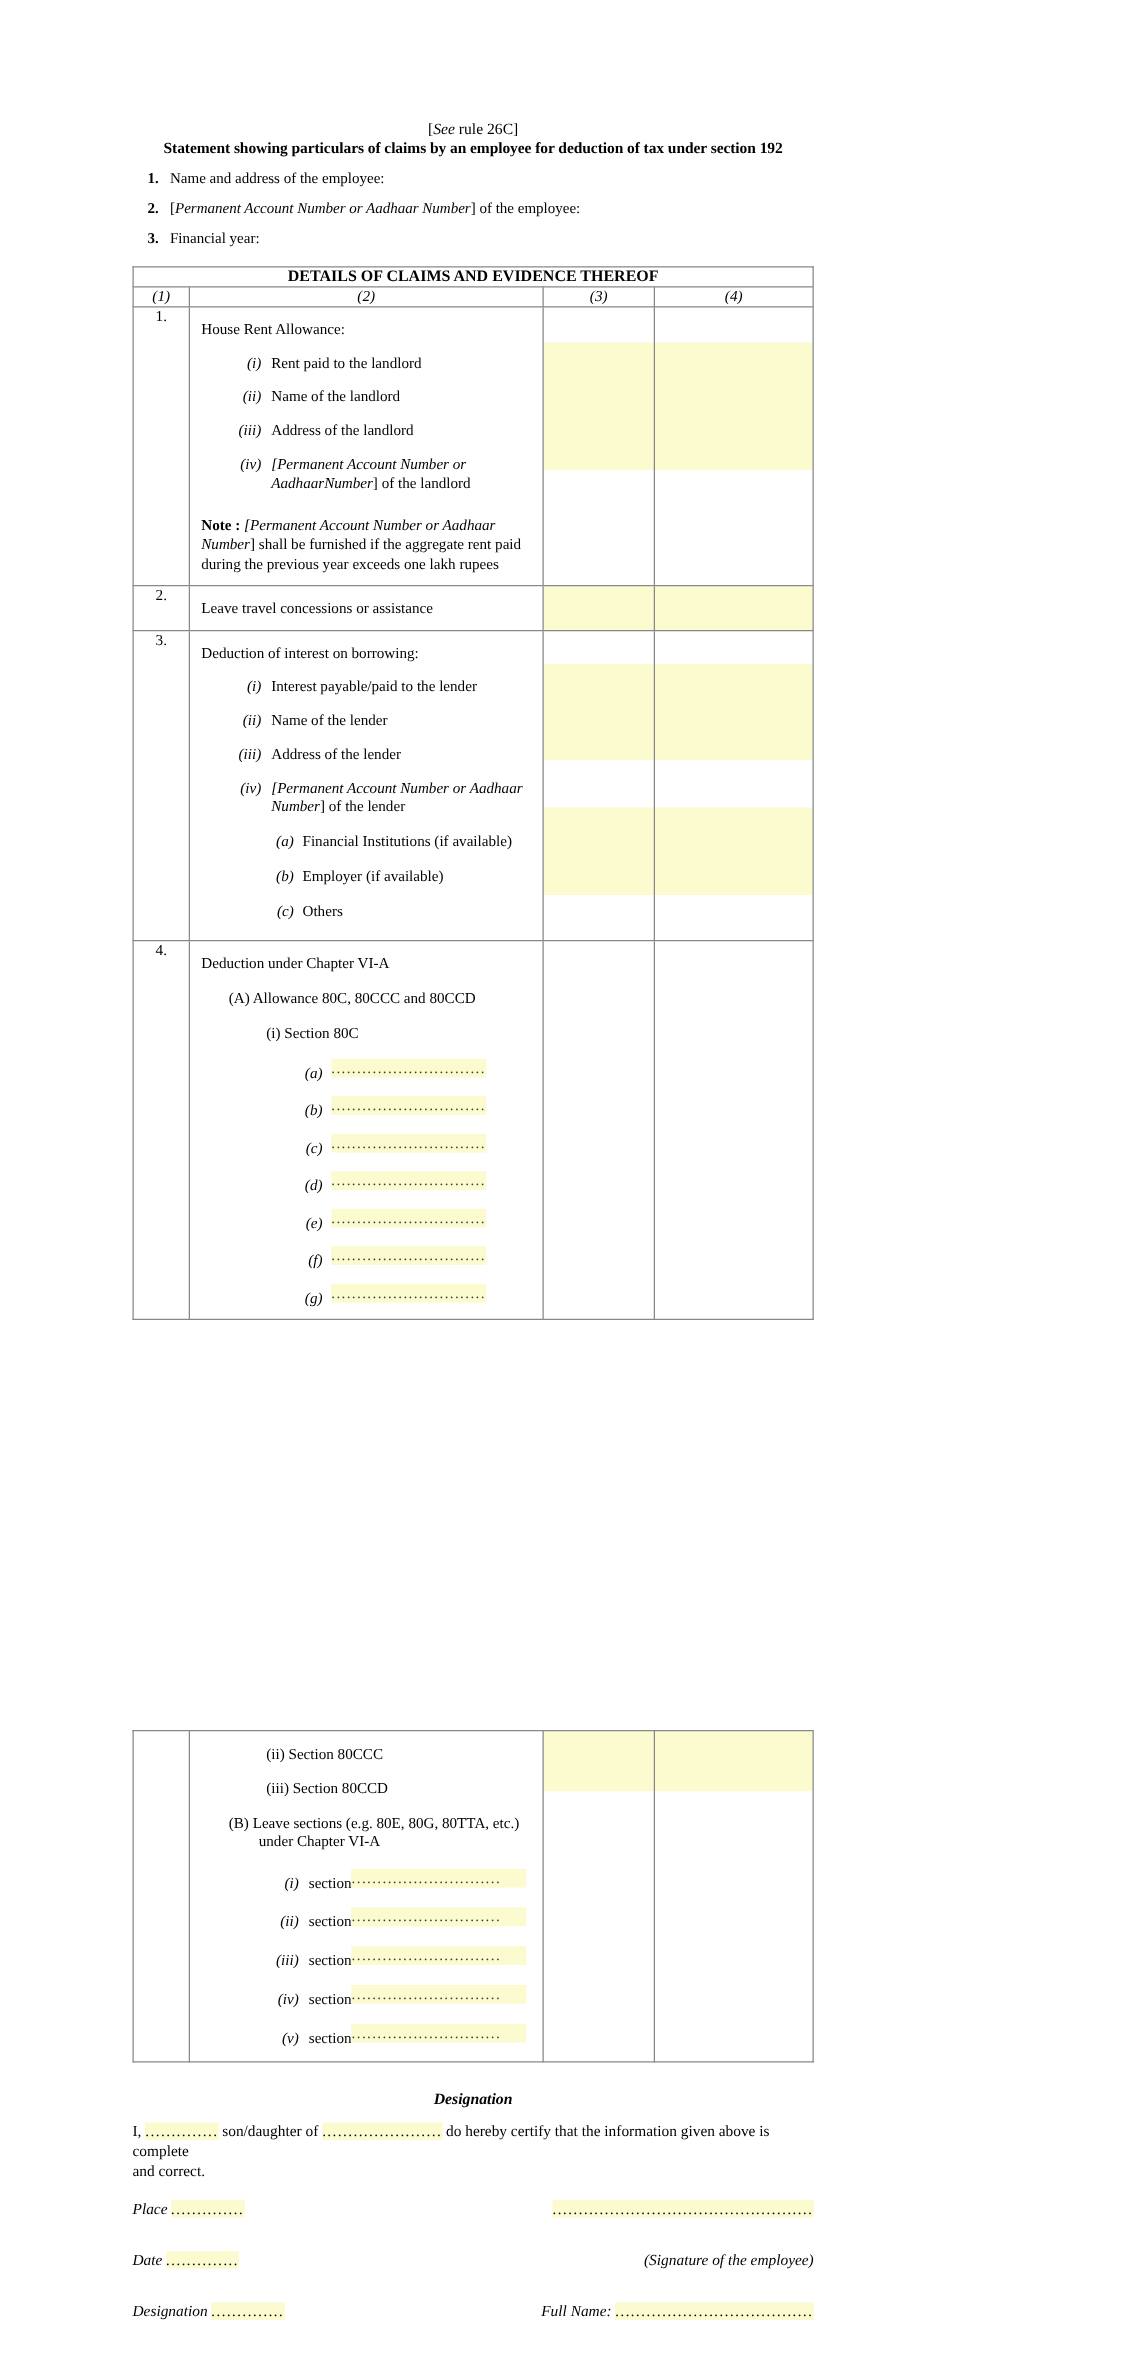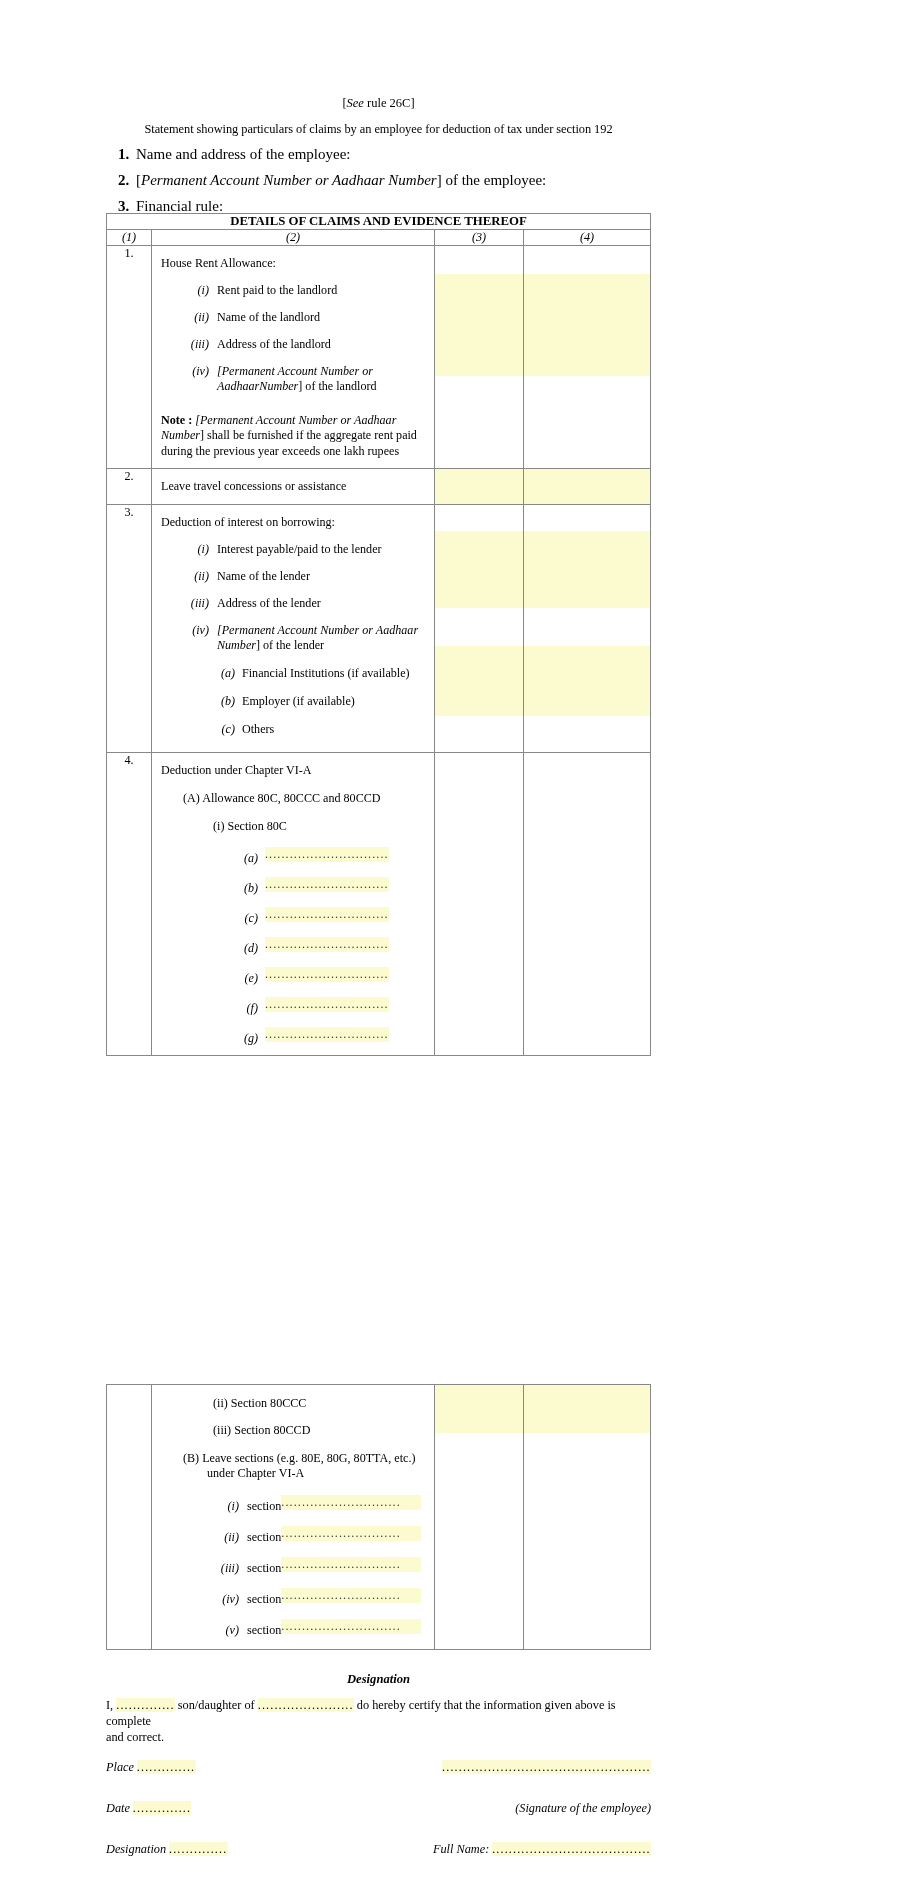--- a/index.html
+++ b/index.html
@@ -36,27 +36,26 @@
     letter-spacing: .2px;
   }
   .rule-ref {
     text-align: center;
     font-size: 12.5px;
     margin-top: 8px;
   }
   .rule-ref i { font-style: italic; }
   .statement {
     text-align: center;
-    font-weight: normal;
+    font-weight: bold;
     font-size: 12.4px;
-    margin-top: 11px;
     letter-spacing: -.05px;
   }
   .num-item {
-    font-size: 15px;
+    font-size: 12px;
     margin-top: 9px;
     padding-left: 12px;
     position: relative;
   }
   .num-item .idx {
     font-weight: bold;
     display: inline-block;
     width: 18px;
   }
   .num-item i { font-style: italic; }
@@ -200,21 +199,21 @@
 
     <div class="num-item">
       <span class="idx">1.</span><span>Name and address of the employee:</span>
     </div>
 
     <div class="num-item">
       <span class="idx">2.</span>[<i>Permanent Account Number or Aadhaar Number</i><span>] of the employee:</span>
     </div>
 
     <div class="num-item">
-      <span class="idx">3.</span><span>Financial rule:</span>
+      <span class="idx">3.</span><span>Financial year:</span>
     </div>
   </div>
 
   <div class="tbl-wrap">
   <table class="form12bb">
     <colgroup>
       <col class="col-sl">
           <col class="col-nat">
           <col class="col-amt">
           <col class="col-evd">

